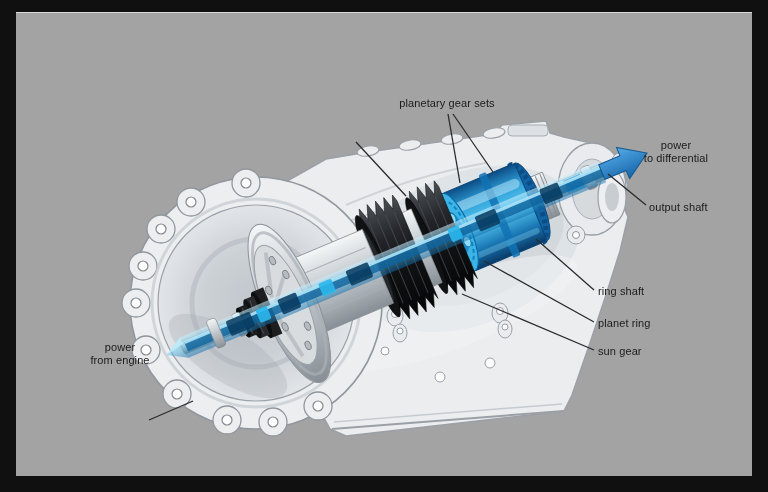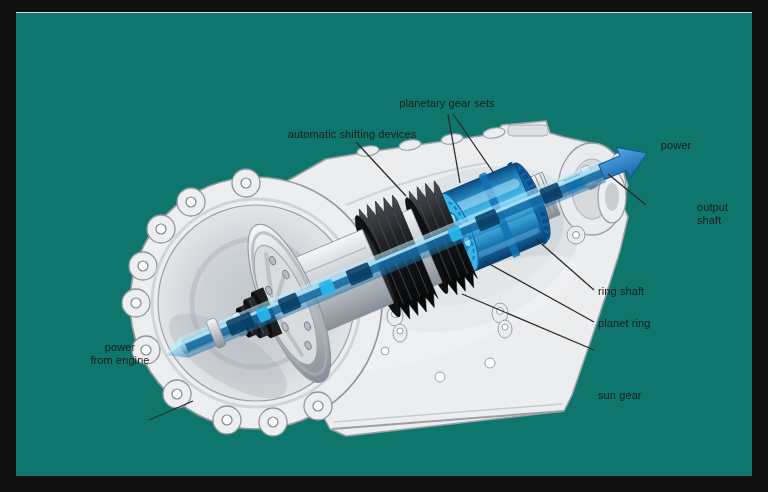--- a/index.html
+++ b/index.html
@@ -2,36 +2,36 @@
 <html><head>
 <meta charset="utf-8">
 <style>
   html,body{margin:0;padding:0;}
   body{
     width:768px;height:492px;background:#101010;overflow:hidden;
     font-family:"Liberation Sans",sans-serif;
   }
   .canvas{
     position:absolute;left:16px;top:12px;width:736px;height:463px;
-    background:#0f766e;border-top:1px solid #d9d9d9;
+    background:#a3a3a3;border-top:1px solid #d9d9d9;
   }
   .canvas svg{position:absolute;left:0;top:0;}
   .label{
     position:absolute;
     font-size:11px;line-height:12.5px;color:#1b1b1b;
     letter-spacing:.1px;
   }
   .label span{display:block;}
   .lbl-planetary{left:341px;top:84px;width:180px;text-align:center;}
   .lbl-shifting{left:246px;top:115px;width:180px;text-align:center;}
   .lbl-todiff{left:590px;top:126px;width:140px;text-align:center;}
-  .lbl-outshaft{left:633px;top:188px;margin-left:48px;}
+  .lbl-outshaft{left:633px;top:188px;}
   .lbl-ring{left:582px;top:272px;}
   .lbl-planet{left:582px;top:304px;}
-  .lbl-sun{left:582px;top:332px;margin-top:44px;}
+  .lbl-sun{left:582px;top:332px;}
   .lbl-fromeng{left:44px;top:328px;width:120px;text-align:center;}
   .lbl-housing{left:25px;top:409px;width:160px;text-align:center;}
 </style>
 </head>
 <body>
 
 <div class="canvas">
 <svg width="736" height="463" viewBox="0 0 736 463">
   <defs>
     <linearGradient id="gSilver" x1="0" y1="0" x2="0" y2="1">
@@ -299,25 +299,23 @@
     <line x1="578" y1="277" x2="520" y2="226"></line>
     <line x1="578" y1="309" x2="468" y2="248"></line>
     <line x1="578" y1="337" x2="446" y2="281"></line>
     <line x1="133" y1="407" x2="177" y2="388"></line>
   </g>
 </svg>
 
   <div class="label lbl-planetary">
     <span>planetary gear sets</span>
   </div>
-  <div class="label lbl-shifting">
-    <span>automatic shifting devices</span>
-  </div>
   <div class="label lbl-todiff">
     <span>power</span>
+    <span>to differential</span>
   </div>
   <div class="label lbl-outshaft">
     <span>output shaft</span>
   </div>
   <div class="label lbl-ring">
     <span>ring shaft</span>
   </div>
   <div class="label lbl-planet">
     <span>planet ring</span>
   </div>

